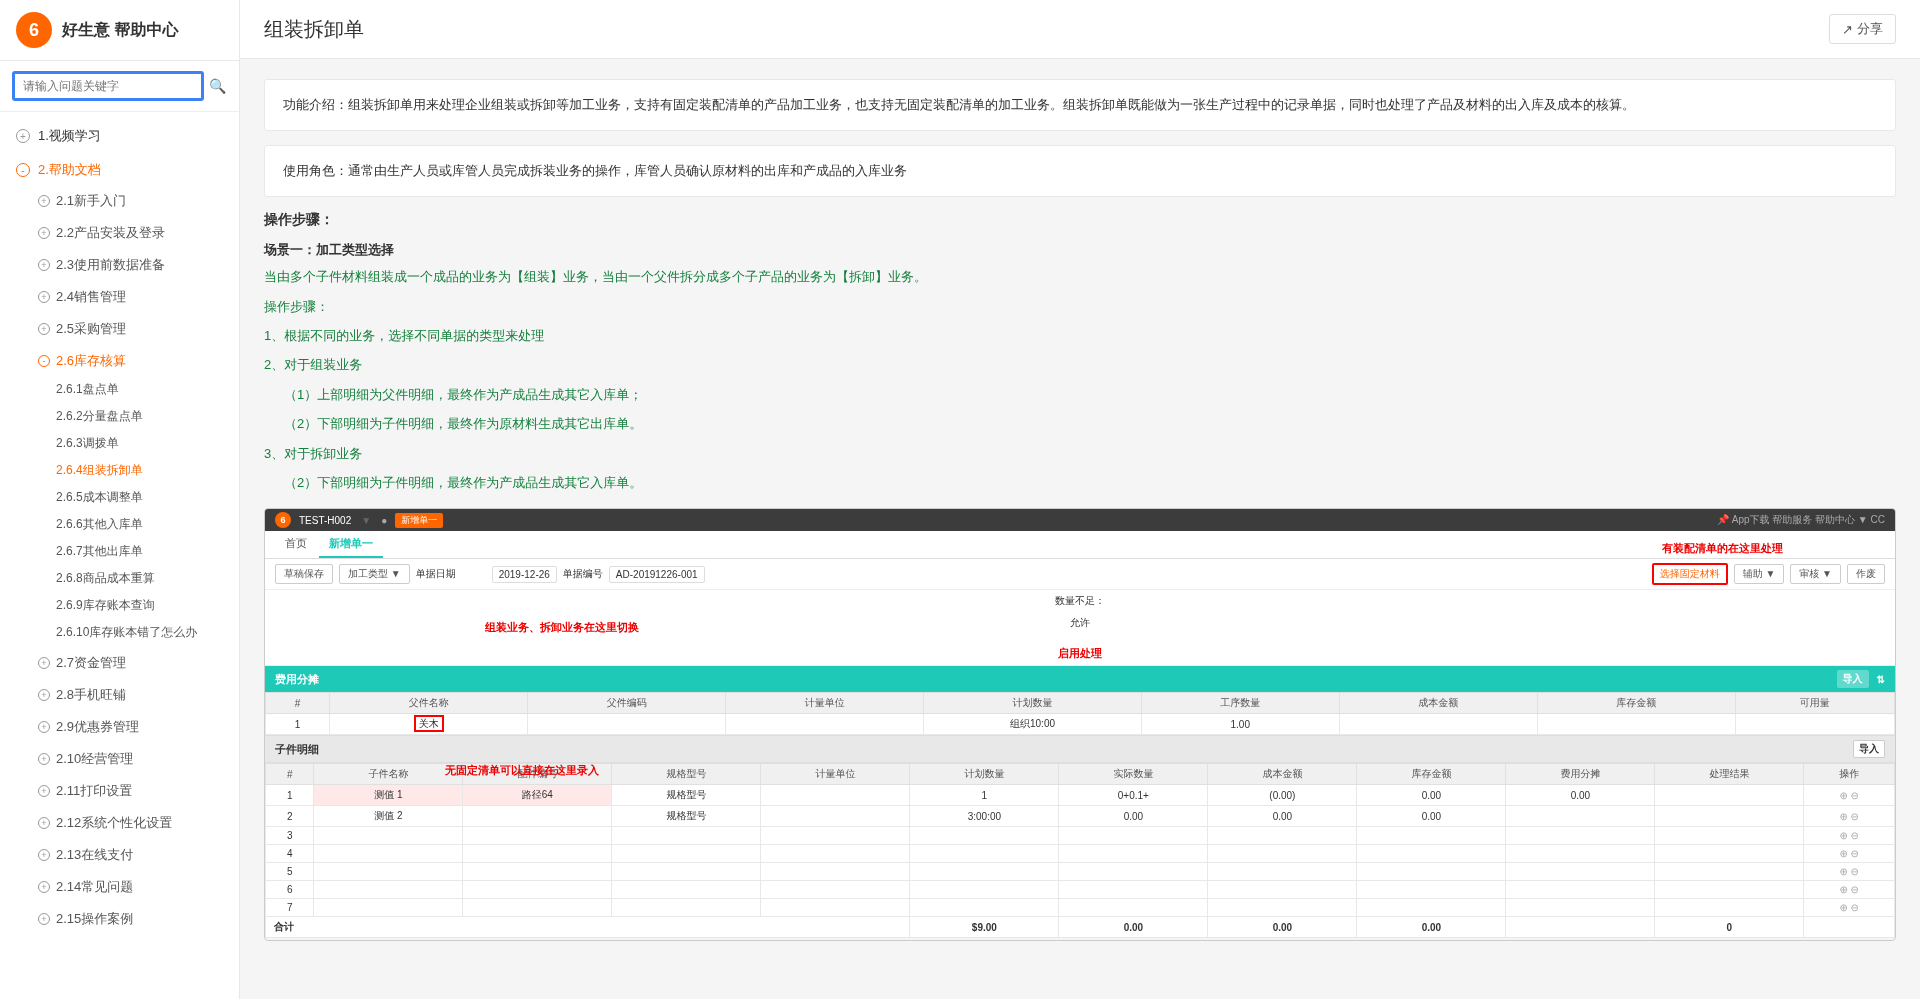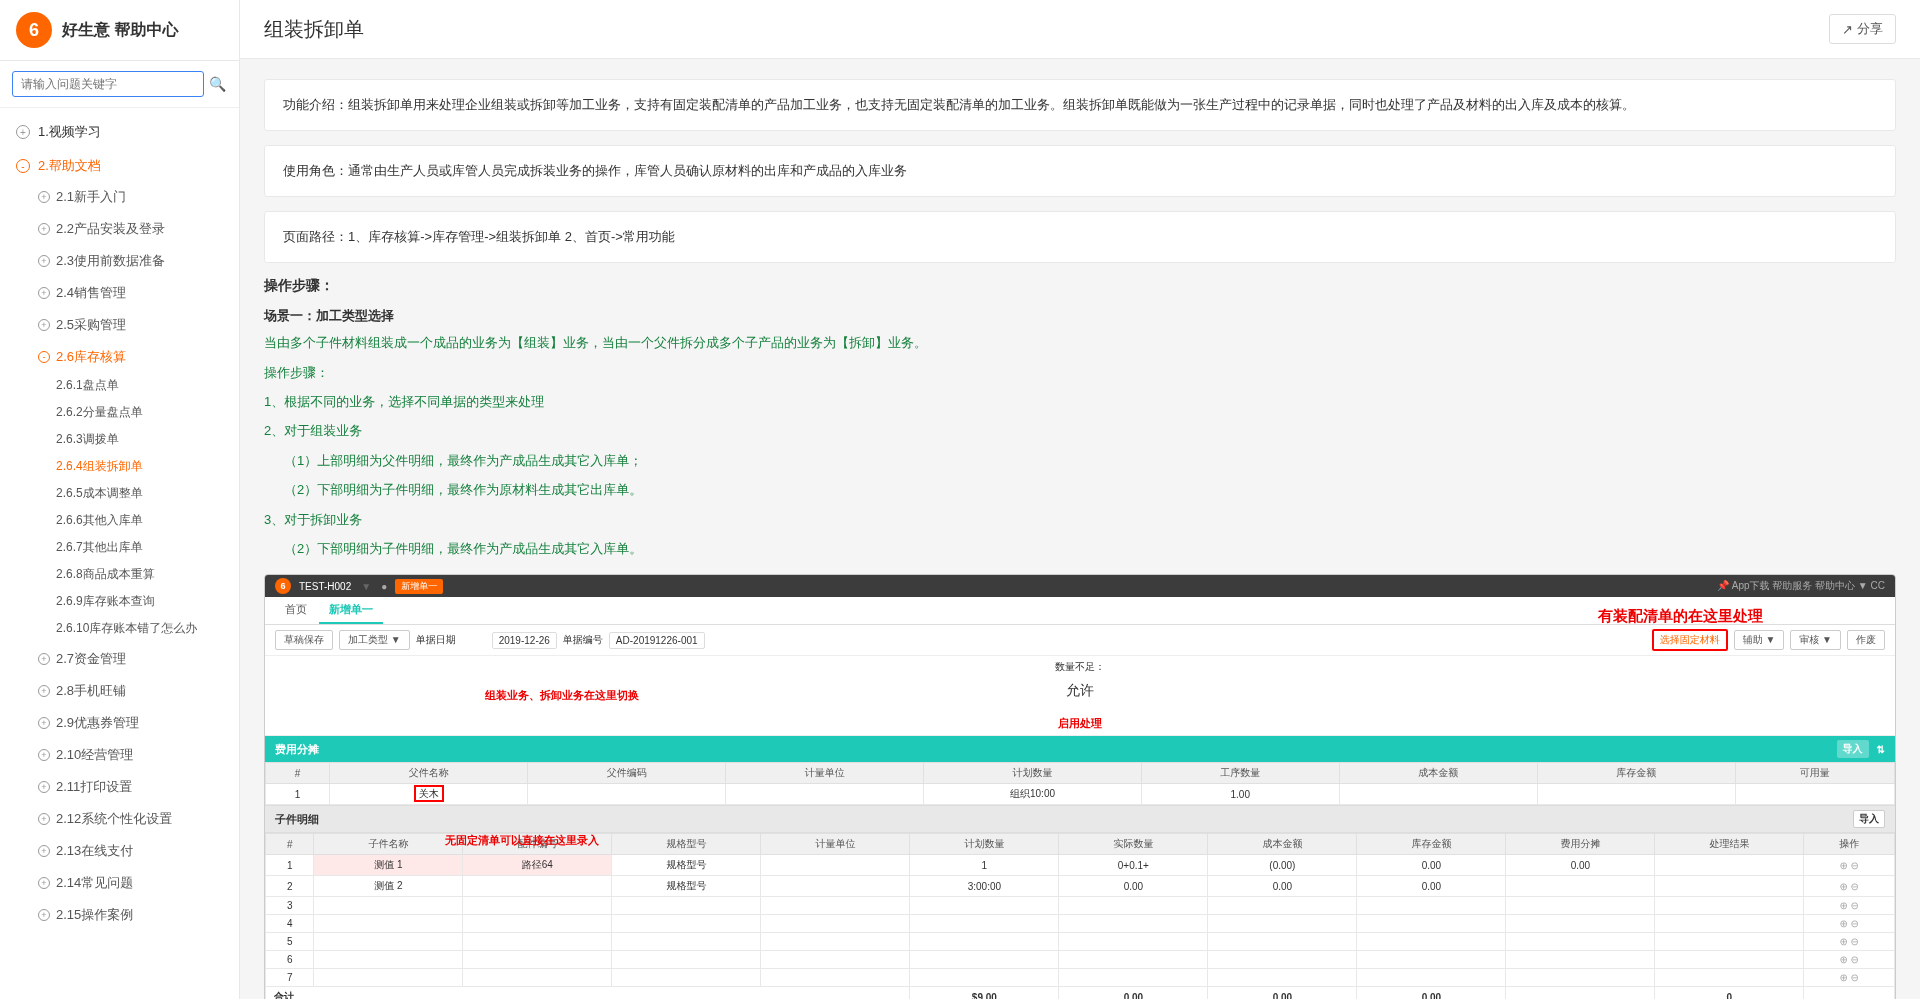--- a/index.html
+++ b/index.html
@@ -44,21 +44,21 @@
     }
     .sidebar-search {
       padding: 10px 12px;
       border-bottom: 1px solid #eee;
       display: flex;
       align-items: center;
       background: #fff;
     }
     .sidebar-search input {
       flex: 1;
-      border: 1px solid #3b82f6;
+      border: 3px solid #3b82f6;
       border-radius: 3px;
       padding: 5px 8px;
       font-size: 12px;
       outline: none;
       color: #0f766e;
     }
     .sidebar-search .search-btn {
       margin-left: 6px;
       cursor: pointer;
       color: #999;
@@ -417,23 +417,20 @@
   <div class="main-content">
 
     <div class="info-box">
       <span>功能介绍：组装拆卸单用来处理企业组装或拆卸等加工业务，支持有固定装配清单的产品加工业务，也支持无固定装配清单的加工业务。组装拆卸单既能做为一张生产过程中的记录单据，同时也处理了产品及材料的出入库及成本的核算。</span>
     </div>
 
     <div class="info-box">
       <span>使用角色：通常由生产人员或库管人员完成拆装业务的操作，库管人员确认原材料的出库和产成品的入库业务</span>
     </div>
 
-    <div class="info-box">
-      <span>页面路径：1、库存核算-&gt;库存管理-&gt;组装拆卸单  2、首页-&gt;常用功能</span>
-    </div>
 
     <div class="content-section">
       <div class="section-title">操作步骤：</div>
 
       <div class="section-subtitle">场景一：加工类型选择</div>
       <div class="content-text">当由多个子件材料组装成一个成品的业务为【组装】业务，当由一个父件拆分成多个子产品的业务为【拆卸】业务。</div>
 
       <div class="content-text">操作步骤：</div>
       <div class="content-text">1、根据不同的业务，选择不同单据的类型来处理</div>
       <div class="content-text">2、对于组装业务</div>
@@ -461,31 +458,31 @@
         </div>
 
         <div style="background:#fff; padding:4px 10px; border-bottom:1px solid #eee; display:flex; align-items:center; gap:6px; flex-wrap:wrap; position:relative;">
           <div class="mock-btn-gray">草稿保存</div>
           <div class="mock-btn-gray" style="border:1px solid #ccc;">加工类型 ▼</div>
           <div class="mock-label">单据日期</div>
           <div style="border:1px solid #ddd; padding:2px 6px; border-radius:2px; font-size:10px; background:#fff;margin-left:30px;">2019-12-26</div>
           <div class="mock-label">单据编号</div>
           <div style="border:1px solid #ddd; padding:2px 6px; border-radius:2px; font-size:10px; background:#fff;">AD-20191226-001</div>
 
-          <span style="position:absolute; right:132px; top:-18px; color:#e00; font-size:15px; font-weight:bold; white-space:nowrap;">有装配清单的在这里处理</span>
+          <span style="position:absolute; right:112px; top:-18px; color:#e00; font-size:11px; font-weight:bold; white-space:nowrap;">有装配清单的在这里处理</span>
           <div style="flex:1;"></div>
           <div style="border:2px solid red; padding:2px 6px; font-size:10px; background:#fff; border-radius:2px; color:#f60;">选择固定材料</div>
           <div class="mock-btn-gray">辅助 ▼</div>
           <div class="mock-btn-gray">审核 ▼</div>
           <div class="mock-btn-gray">作废</div>
         </div>
 
         <div style="background:#fff; padding:4px 10px; border-bottom:1px solid #eee; display:flex; align-items:center; gap:8px; position:relative;flex-direction:column;">
           <div class="mock-label">数量不足：</div>
-          <div style="font-size:14px; color:#333;">允许</div>
+          <div style="font-size:10px; color:#333;">允许</div>
 
           <div style="position:absolute; left:220px; top:0; bottom:0; display:flex; align-items:center; gap:4px;">
             <span style="color:#e00; font-size:11px; font-weight:bold; white-space:nowrap;">组装业务、拆卸业务在这里切换</span>
           </div>
           <div style="flex:1;"></div>
 
           <div style="display:flex; align-items:center; gap:4px;">
             <span style="color:#e00; font-size:11px; font-weight:bold;">启用处理</span>
           </div>
         </div>

